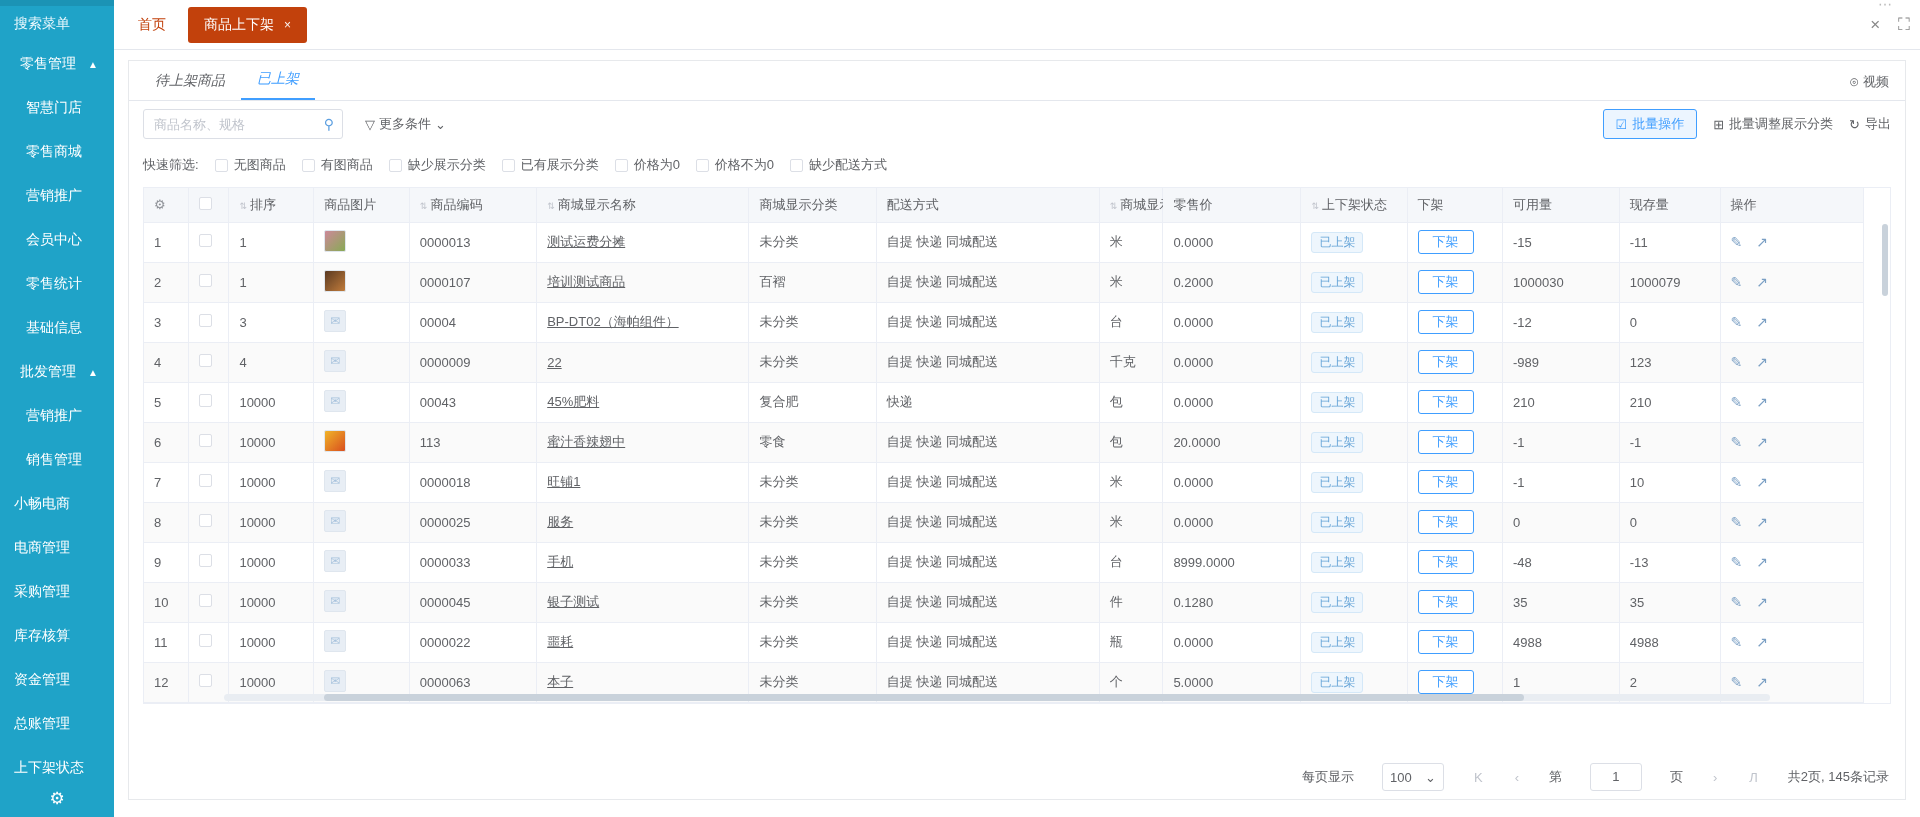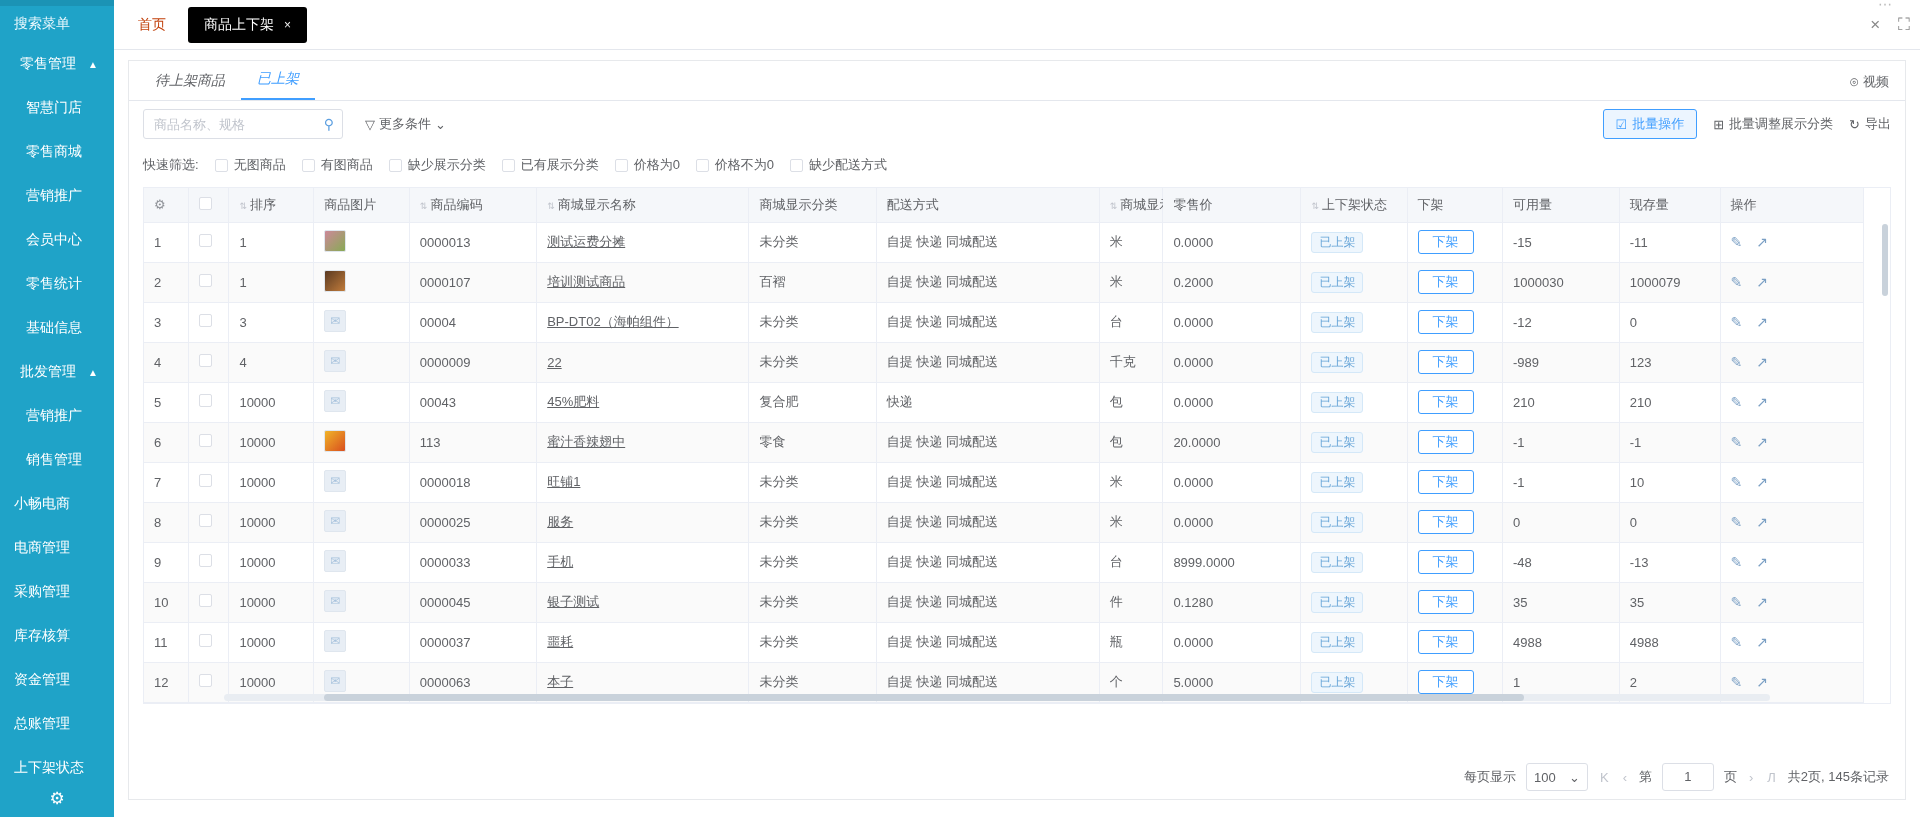--- a/index.html
+++ b/index.html
@@ -95,21 +95,21 @@
     height: 36px;
     padding: 0 16px;
     display: flex;
     align-items: center;
     font-size: 14px;
     color: #c2410c;
     border-radius: 3px;
     margin-right: 6px;
   }
   .tab.active {
-    background: #000000;
+    background: #c2410c;
     color: #fff;
   }
   .tab .tclose {
     margin-left: 10px;
     font-size: 12px;
     opacity: .95;
   }
   .tabbar-right {
     position: absolute;
     right: 10px;
@@ -381,21 +381,21 @@
     border-radius: 4px;
   }
 
   
   .pager {
     position: absolute;
     right: 16px;
     bottom: 8px;
     display: flex;
     align-items: center;
-    gap: 10px;
+    gap: 28px;
     font-size: 13px;
     color: #606266;
   }
   .sizesel {
     width: 62px; height: 28px;
     border: 1px solid #dcdfe6;
     border-radius: 3px;
     display: flex;
     align-items: center;
     justify-content: space-between;
@@ -831,21 +831,21 @@
                     <span>✎</span>
                     <span>↗</span>
                   </span>
                 </td>
               </tr>
               <tr>
                 <td>11</td>
                 <td><span class="cb"></span></td>
                 <td>10000</td>
                 <td><span class="thumb"><span class="envel">✉</span></span></td>
-                <td>0000037</td>
+                <td>0000022</td>
                 <td><span class="linkname">噩耗</span></td>
                 <td>未分类</td>
                 <td>自提 快递 同城配送</td>
                 <td>瓶</td>
                 <td>0.0000</td>
                 <td><span class="tag-on">已上架</span></td>
                 <td><span class="btn-off">下架</span></td>
                 <td>4988</td>
                 <td>4988</td>
                 <td>

